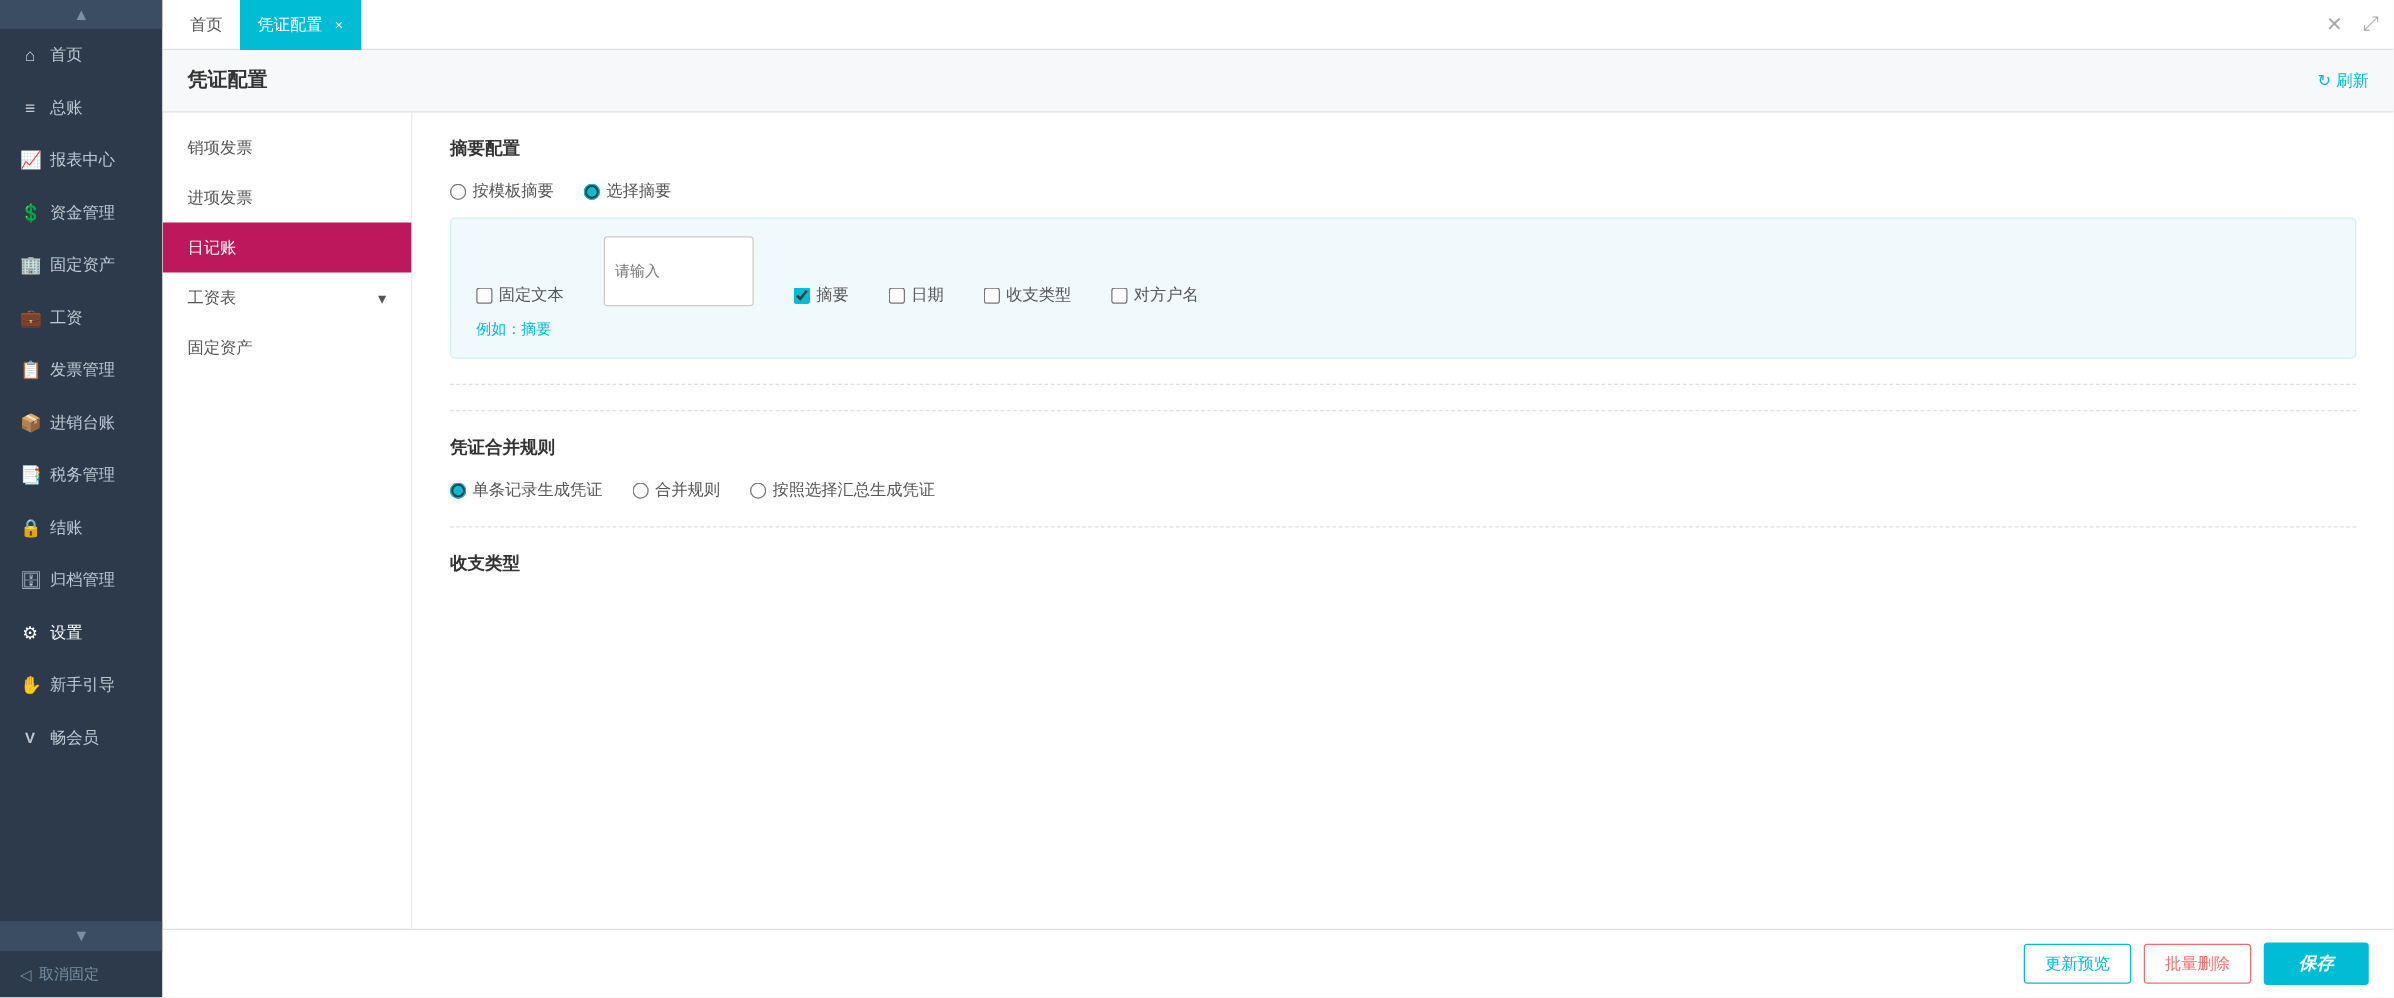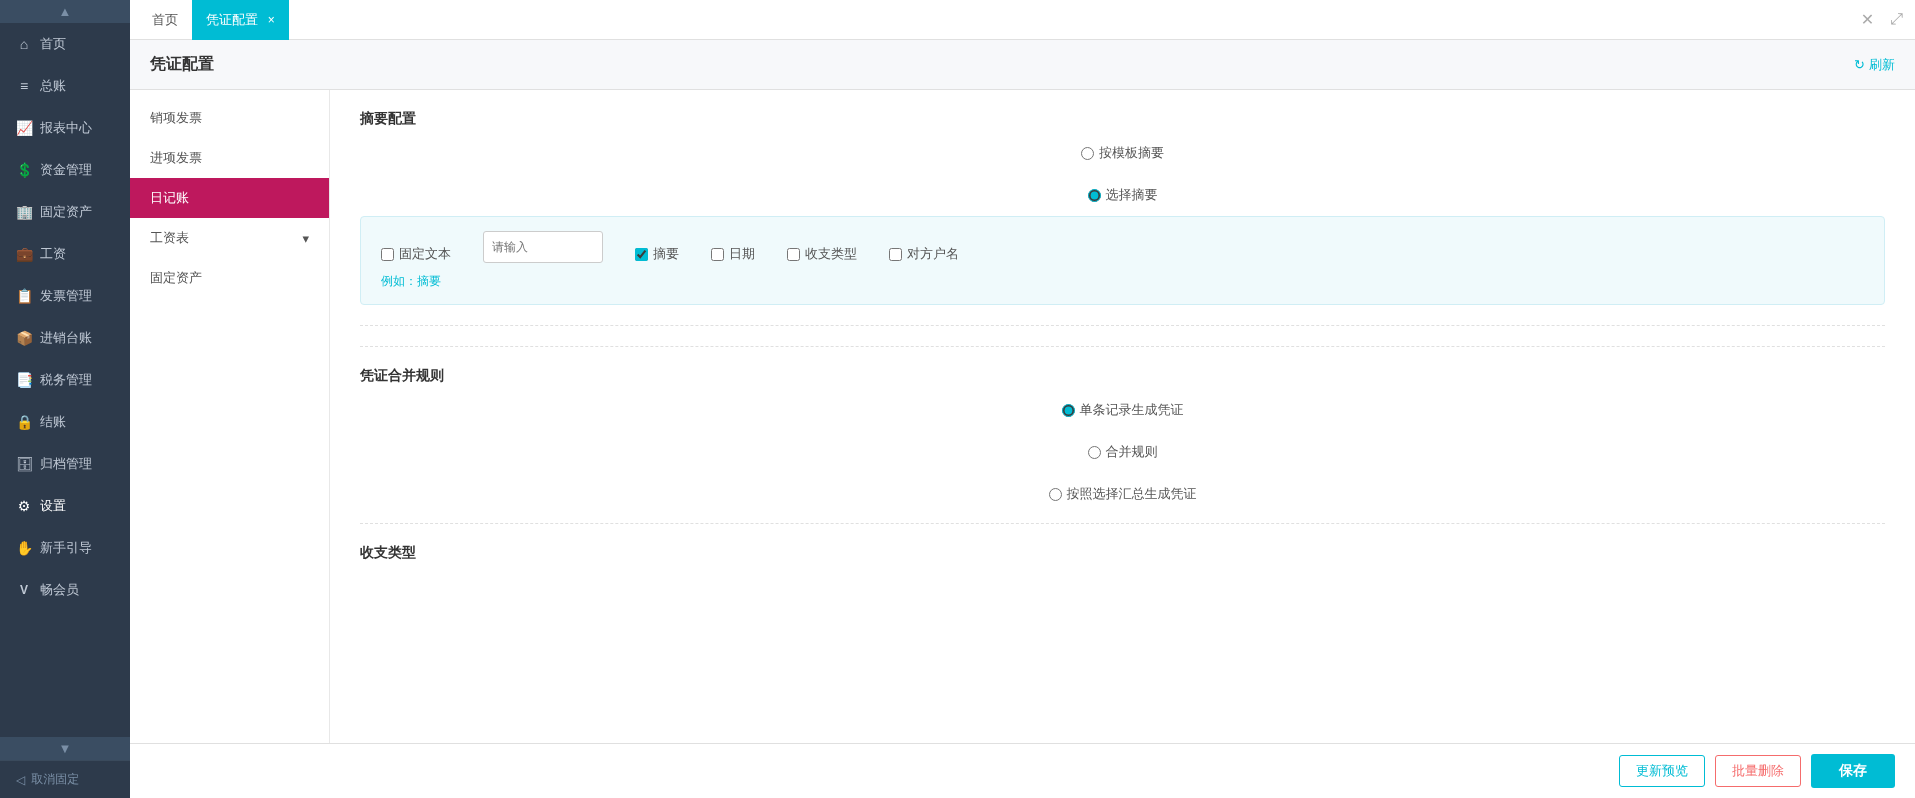--- a/index.html
+++ b/index.html
@@ -166,21 +166,20 @@
       border-top: 1px dashed #e0e0e0;
       margin: 20px 0;
     }
 
     
     .radio-group {
       display: flex;
       align-items: center;
       gap: 24px;
       margin-bottom: 12px;
-      flex-direction: column;
     }
     .radio-label {
       display: flex;
       align-items: center;
       gap: 5px;
       cursor: pointer;
       color: #555;
       font-size: 13px;
     }
     .radio-label input[type="radio"] {
@@ -210,21 +209,21 @@
       color: #555;
       font-size: 13px;
     }
     .checkbox-label input[type="checkbox"] {
       accent-color: #00bcd4;
       cursor: pointer;
     }
     .text-input {
       border: 1px solid #ccc;
       border-radius: 3px;
-      padding: 8px 8px;
+      padding: 20px 8px;
       font-size: 12px;
       color: #999;
       width: 120px;
       outline: none;
     }
     .example-text {
       color: #00bcd4;
       font-size: 12px;
       margin-top: 10px;
     }
@@ -260,20 +259,21 @@
     }
     .btn-primary {
       background: #00bcd4;
       color: #fff;
       border: none;
       padding: 8px 28px;
       border-radius: 3px;
       cursor: pointer;
       font-size: 14px;
       font-weight: bold;
+      font-style: italic;
     }
 
     
     .right-content::-webkit-scrollbar { width: 8px; }
     .right-content::-webkit-scrollbar-track { background: #f1f1f1; }
     .right-content::-webkit-scrollbar-thumb { background: #ccc; border-radius: 4px; }
 
     
     .sidebar-scroll-area { overflow: hidden; flex: 1; }
   </style>

